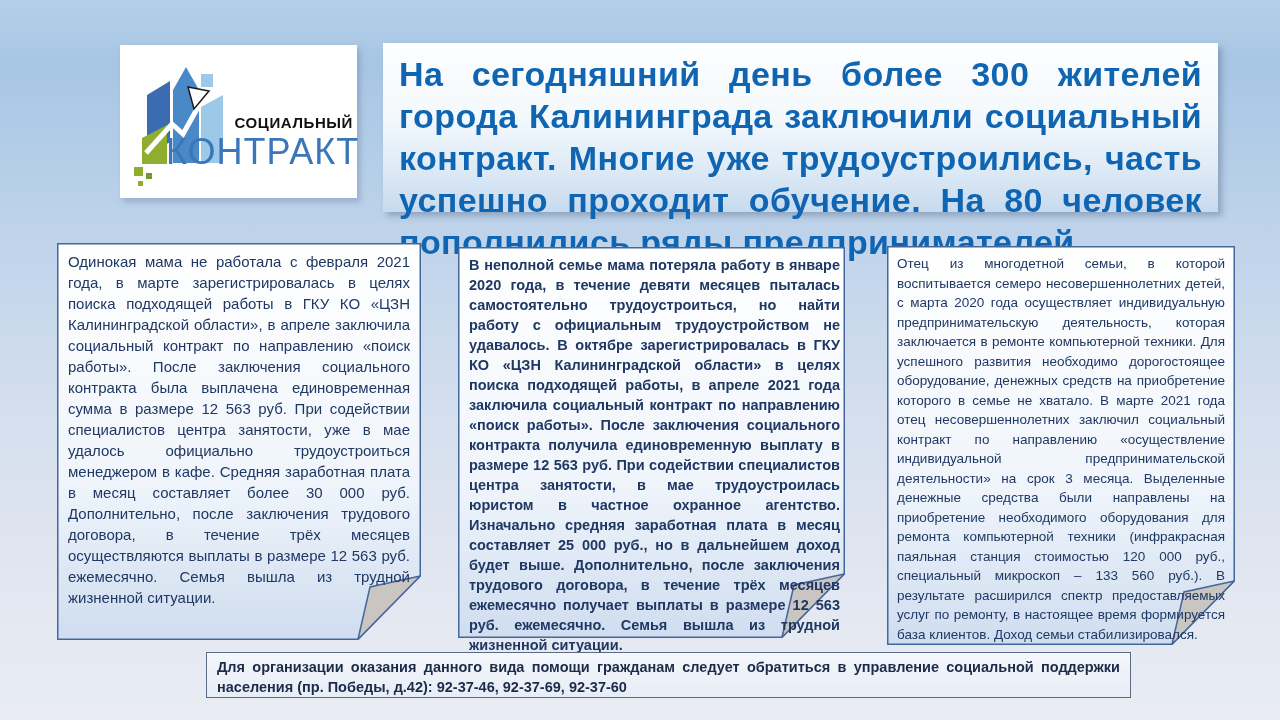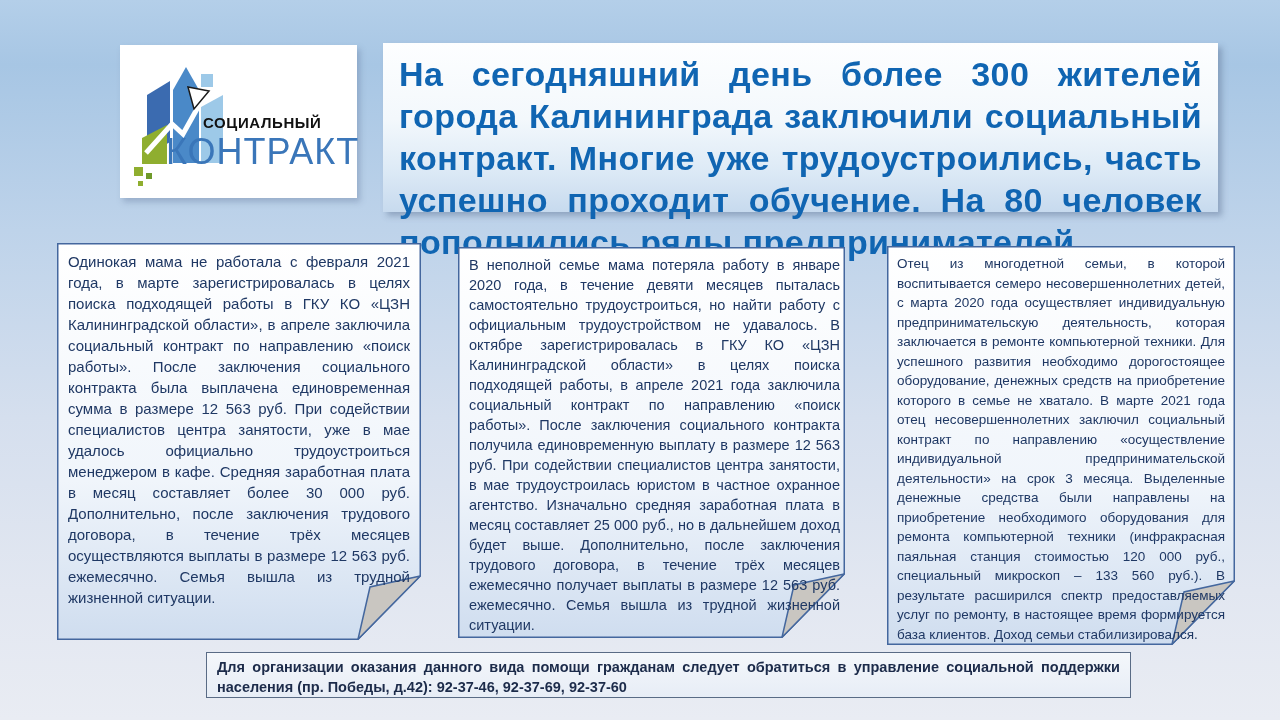--- a/index.html
+++ b/index.html
@@ -11,21 +11,21 @@
 
   
   .logo-card{
     position:absolute; left:120px; top:45px; width:237px; height:153px;
     background:#ffffff;
     box-shadow:3px 4px 6px rgba(90,110,145,.35);
   }
   .logo-icon{position:absolute; left:0; top:0;}
   .logo-line1{
     position:absolute; left:83px; top:69px; width:150px;
-    font-size:15px; font-weight:700; color:#111111; letter-spacing:.6px;
+    font-size:15px; font-weight:700; color:#111111; letter-spacing:.6px;text-align:right;
   }
   .logo-line2{
     position:absolute; left:46px; top:86px; width:185px;
     font-size:36px; font-weight:500; color:#3a76b9; letter-spacing:1px;
   }
 
   
   .header-banner{
     position:absolute; left:383px; top:43px; width:835px; height:169px;
     background:linear-gradient(180deg,#fdfeff 0%, #f3f8fc 45%, #ddeaf6 75%, #c7daee 100%);
@@ -40,21 +40,21 @@
   
   .story-card{position:absolute;}
   .story-card svg{position:absolute; left:0; top:0;}
   .story-text{
     position:absolute; left:0; top:0; box-sizing:border-box; margin:0;
     color:#1f3864; text-align:justify;
   }
   .story-1{left:57px;  top:243px; width:364px; height:480px;text-decoration:underline;}
   .story-1 .story-text{padding:8px 11px 0 11px; width:364px; font-size:15px;   line-height:21px;}
   .story-2{left:458px; top:247px; width:387px; height:391px;}
-  .story-2 .story-text{padding:8px 5px 0 11px; width:387px; font-size:14.5px; line-height:20px;}
+  .story-2 .story-text{padding:8px 5px 0 11px; width:387px; font-size:14.5px; line-height:20px;font-weight:bold;}
   .story-3{left:887px; top:246px; width:348px; height:399px;}
   .story-3 .story-text{padding:8px 10px 16px 10px; width:348px; font-size:13.5px; line-height:19.5px;}
 
   
   .footer-box{
     position:absolute; left:178px; top:652px; width:925px; height:46px;
     background:linear-gradient(180deg,#f4f7fb 0%, #e7edf6 100%);
     border:1px solid #596b85; box-sizing:border-box; padding:4px 10px 0 10px;margin-left:28px;
   }
   .footer-box p{

